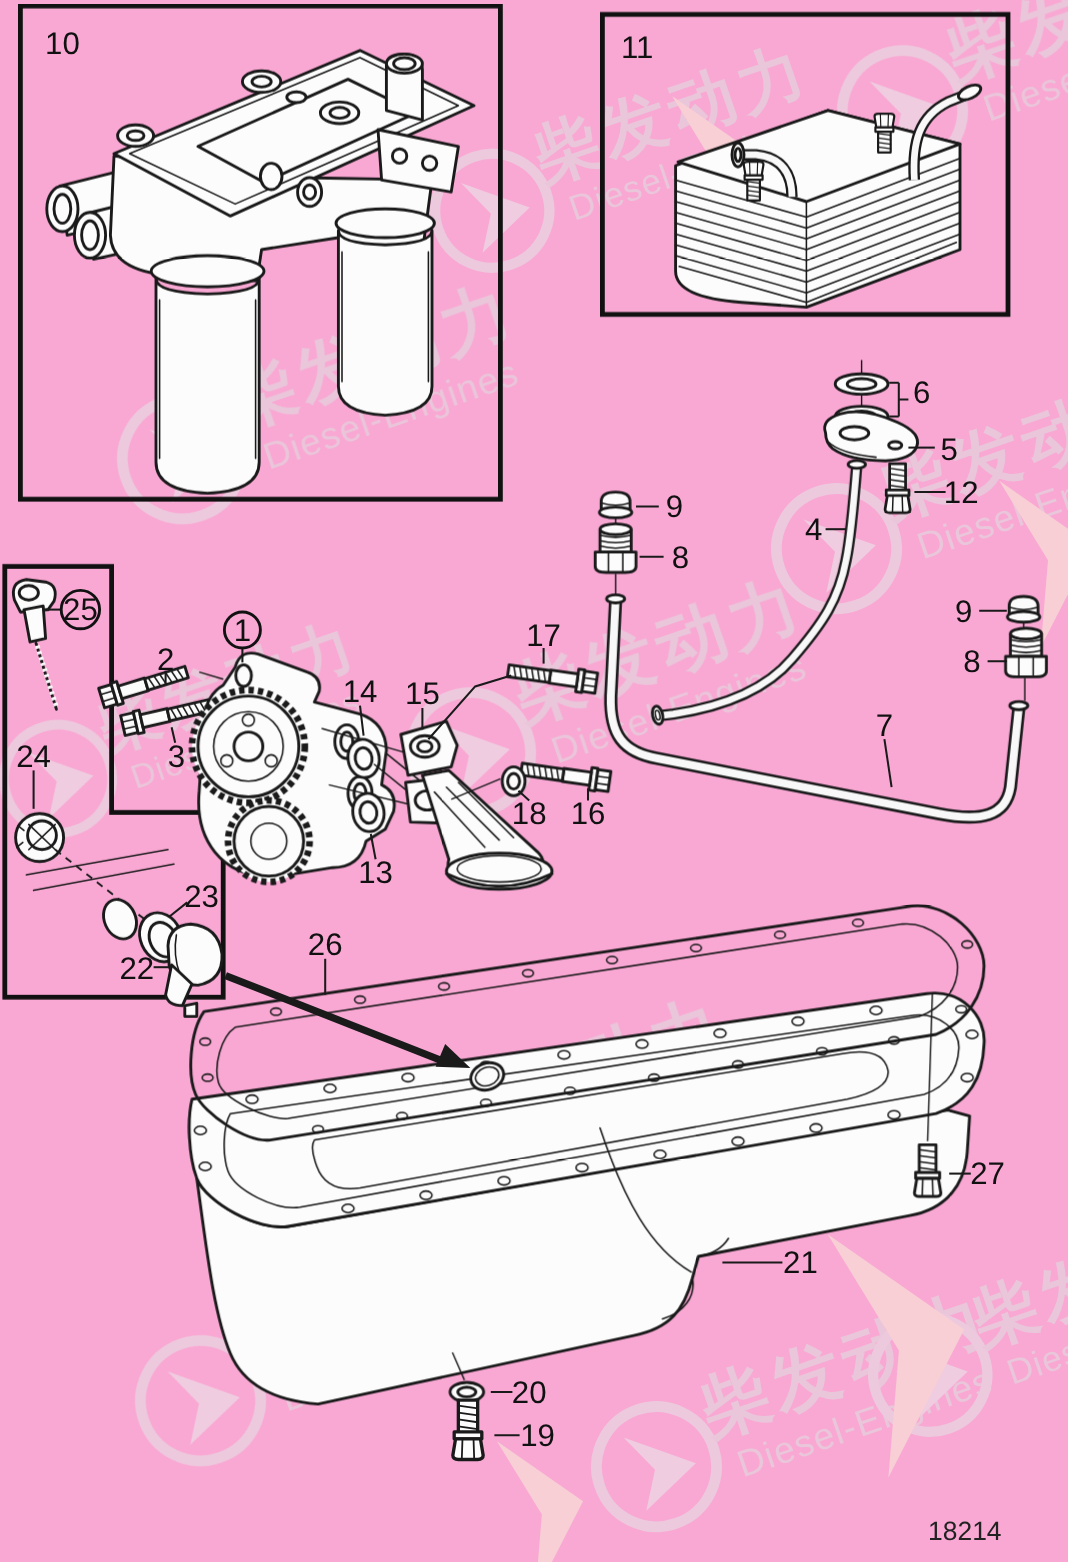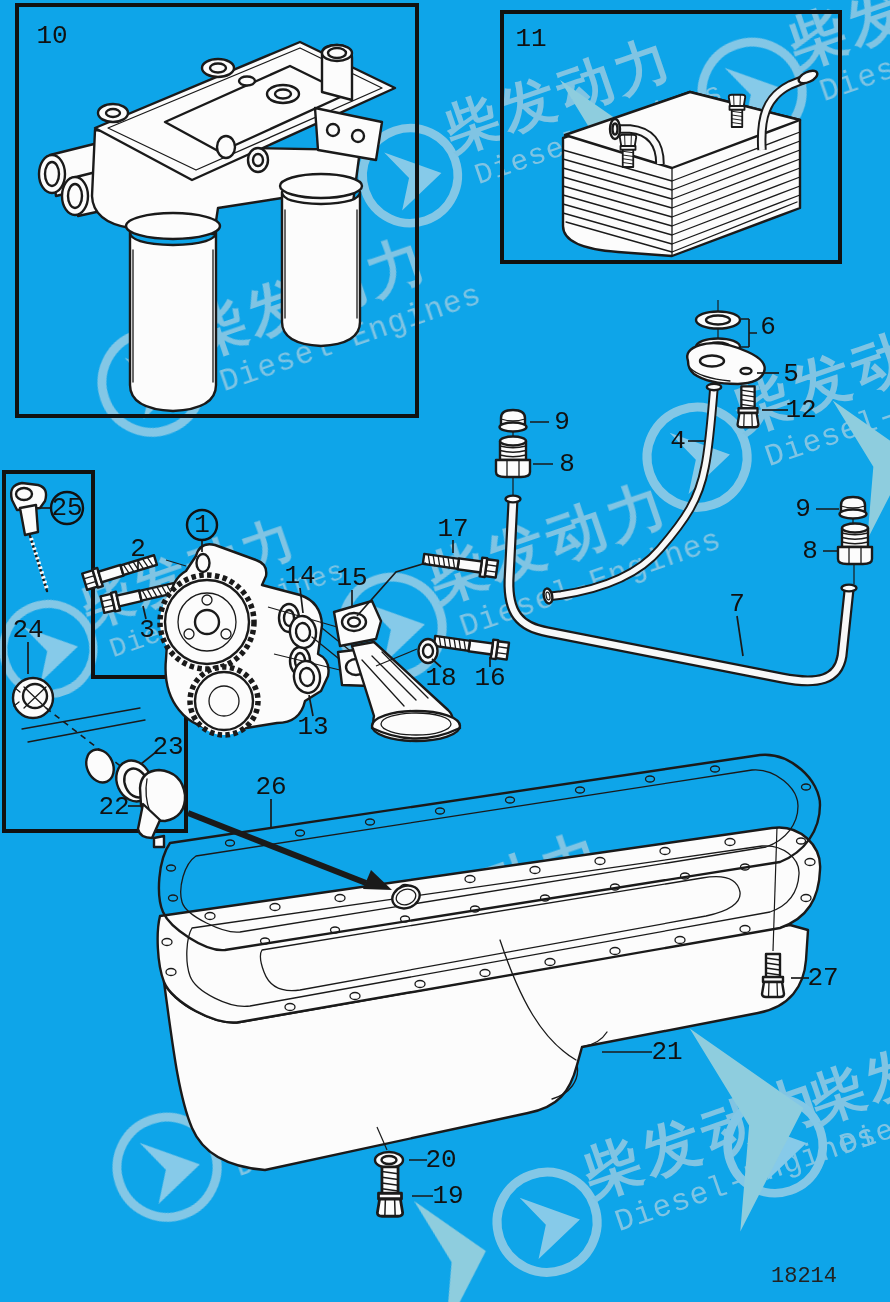--- a/index.html
+++ b/index.html
@@ -1,17 +1,17 @@
 <!DOCTYPE html>
 <html><head>
 <meta charset="utf-8">
 <style>
   html,body{margin:0;padding:0;background:#eee;}
-  #stage{position:relative;width:890px;height:1302px;background:#0ea5e9;overflow:hidden;
-         font-family:Liberation Mono, monospace;}
+  #stage{position:relative;width:890px;height:1302px;background:#f9a8d4;overflow:hidden;
+         font-family:Liberation Sans, sans-serif;}
   svg{display:block}
   .fw{fill:#fcfcfc;stroke:#1a1a1a;stroke-width:2.4;stroke-linejoin:round;}
   .ln{fill:none;stroke:#1a1a1a;stroke-width:2.4;stroke-linejoin:round;stroke-linecap:round;}
   .thin{stroke-width:1.3;}
   .leader{fill:none;stroke:#1a1a1a;stroke-width:1.7;}
   .axis{fill:none;stroke:#1a1a1a;stroke-width:1.2;}
   .dash{fill:none;stroke:#1a1a1a;stroke-width:1.6;stroke-dasharray:6 5;}
   .box{fill:#fafafa;fill-opacity:.0;stroke:#111;stroke-width:4;}
   .lbl{font-size:26px;fill:#111;text-anchor:middle;dominant-baseline:central;}
   .num{font-size:22px;fill:#222;text-anchor:middle;dominant-baseline:central;}

